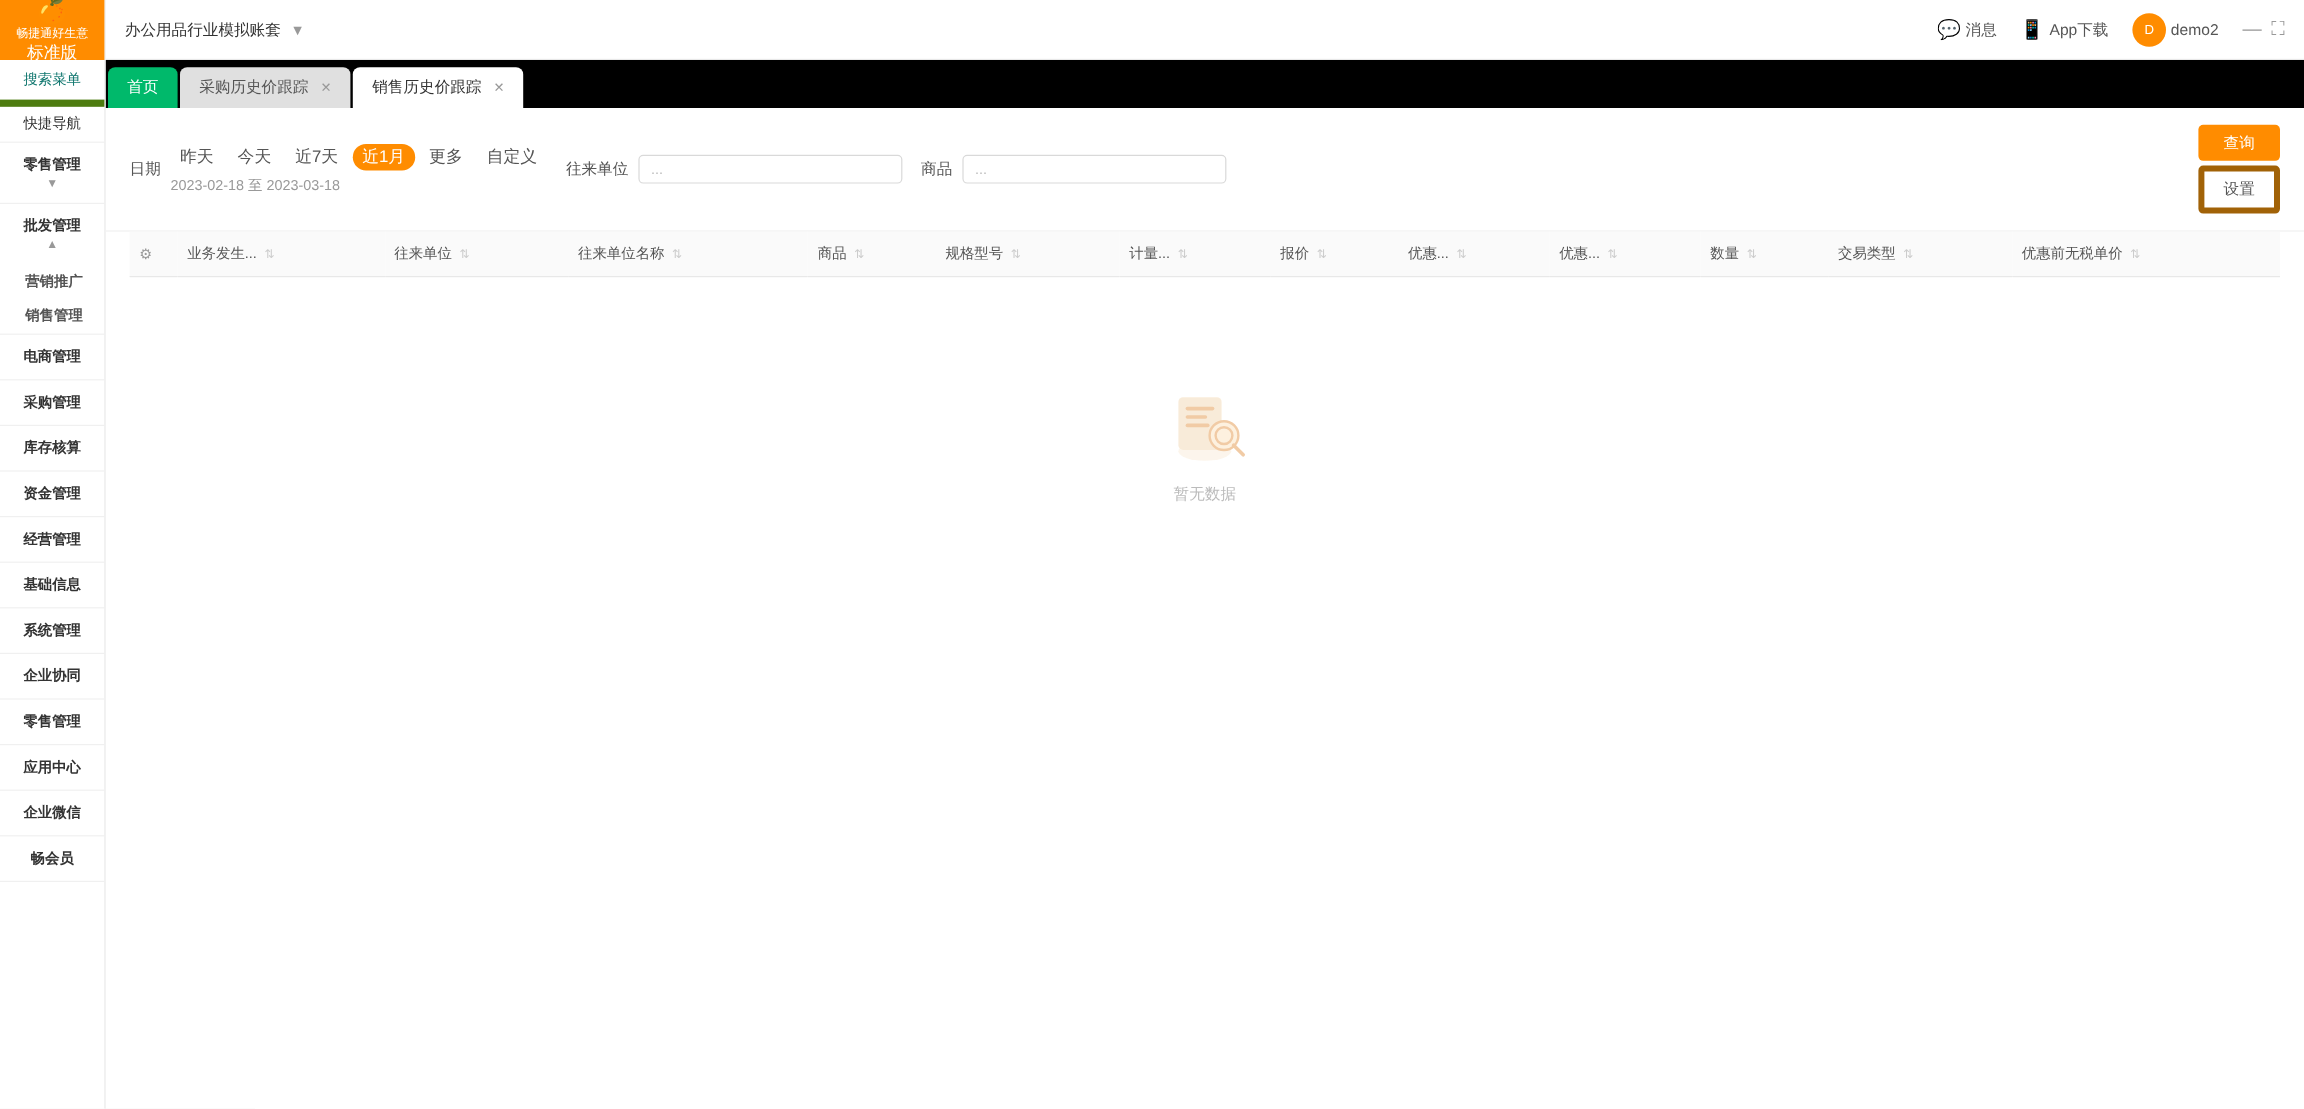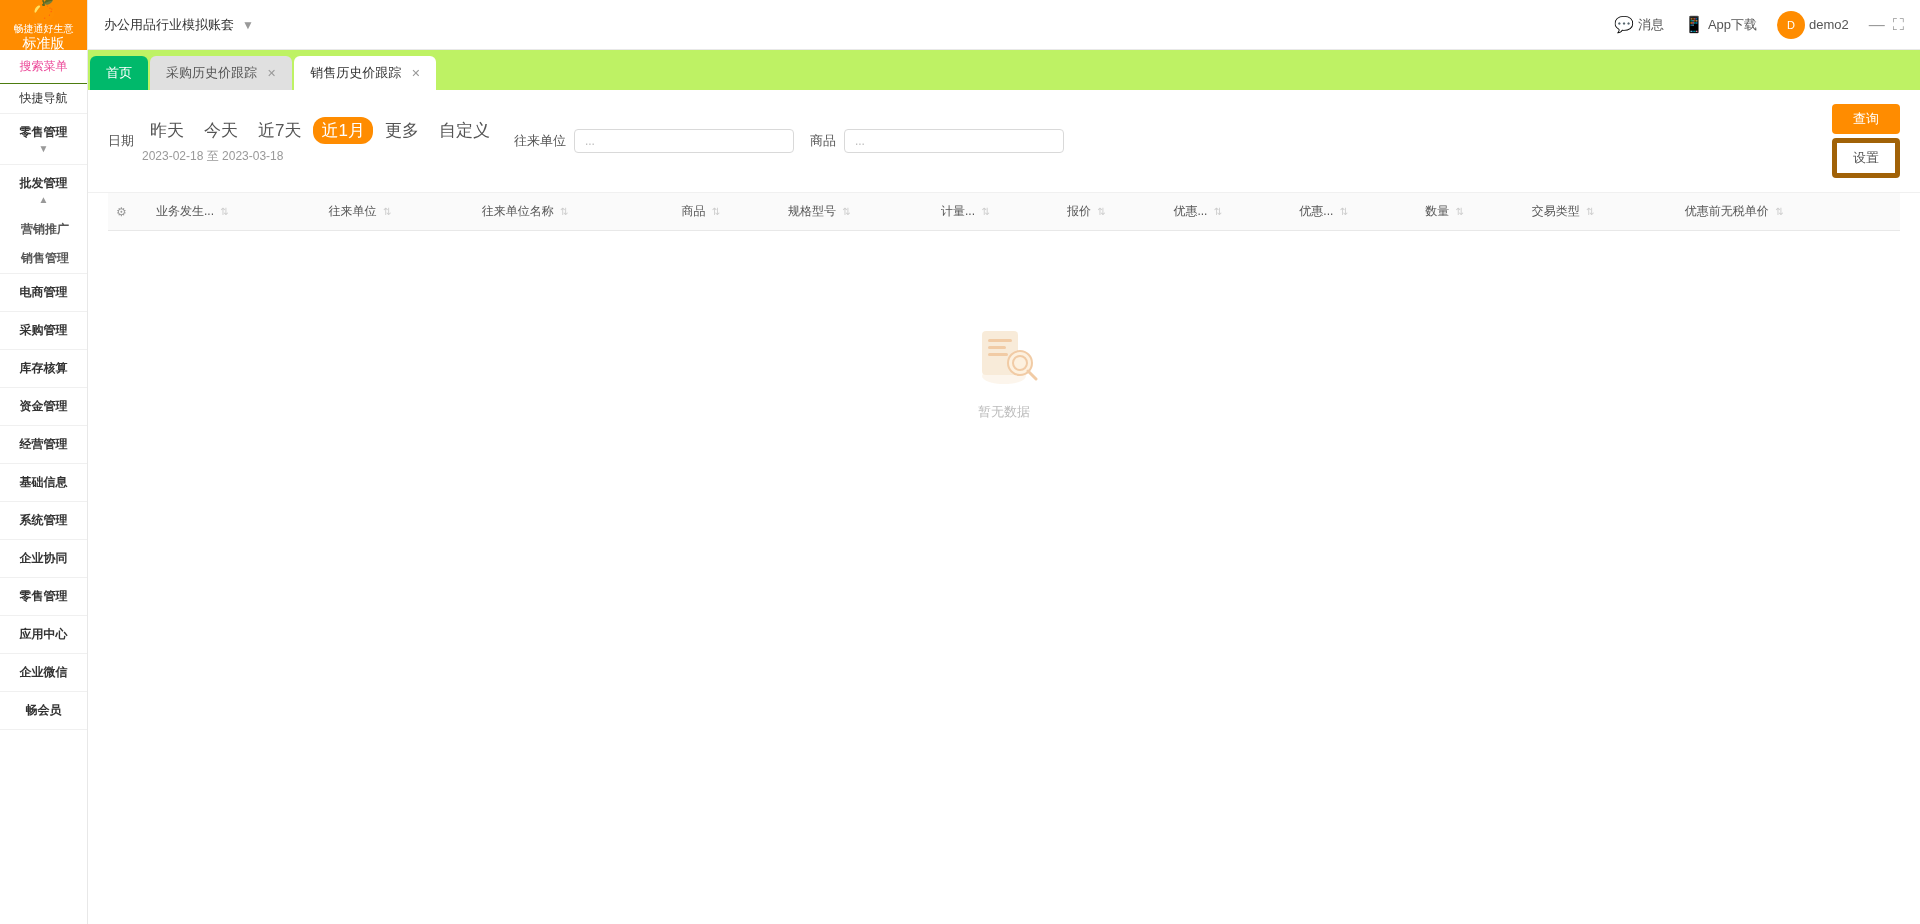--- a/index.html
+++ b/index.html
@@ -2,62 +2,62 @@
 <html><head>
   <meta charset="utf-8">
   <style>
     * { margin: 0; padding: 0; box-sizing: border-box; }
     body { font-family: 'Microsoft YaHei', sans-serif; font-size: 13px; background: #f5f5f5; display: flex; height: 924px; overflow: hidden; }
 
     
     .sidebar { width: 88px; background: #fff; display: flex; flex-direction: column; border-right: 1px solid #e8e8e8; height: 100%; flex-shrink: 0; }
     .sidebar-logo { background: #ff8c00; height: 50px; display: flex; align-items: center; justify-content: center; flex-direction: column; color: #fff; font-size: 11px; padding: 5px; }
     .sidebar-logo-icon { font-size: 20px; }
-    .sidebar-search { padding: 8px 6px; font-size: 12px; color: #ec4899; text-align: center; cursor: pointer; border-bottom: 1px solid #4d7c0f; }
+    .sidebar-search { padding: 8px 6px; font-size: 12px; color: #0f766e; text-align: center; cursor: pointer; border-bottom: 6px solid #4d7c0f; }
     .sidebar-nav { padding: 6px 6px; font-size: 12px; color: #333; text-align: center; cursor: pointer; border-bottom: 1px solid #f0f0f0; }
     .sidebar-item { padding: 10px 6px; font-size: 12px; color: #333; text-align: center; cursor: pointer; display: flex; flex-direction: column; align-items: center; gap: 2px; }
     .sidebar-item .arrow { font-size: 10px; color: #999; }
     .sidebar-group { border-bottom: 1px solid #f0f0f0; font-weight: bold; }
     .sidebar-sub { padding: 6px 18px; font-size: 12px; color: #555; text-align: right; cursor: pointer; }
 
     
     .main { flex: 1; display: flex; flex-direction: column; height: 100%; overflow: hidden; }
 
     
     .topbar { height: 50px; background: #fff; border-bottom: 1px solid #e8e8e8; display: flex; align-items: center; padding: 0 16px; justify-content: space-between; flex-shrink: 0; }
     .topbar-left { display: flex; align-items: center; gap: 8px; }
     .topbar-title { font-size: 13px; color: #333; }
     .topbar-dropdown { color: #999; font-size: 12px; cursor: pointer; }
     .topbar-right { display: flex; align-items: center; gap: 20px; color: #555; font-size: 13px; }
     .topbar-right-item { display: flex; align-items: center; gap: 4px; cursor: pointer; }
     .avatar { width: 28px; height: 28px; border-radius: 50%; background: #ff8c00; display: flex; align-items: center; justify-content: center; color: #fff; font-size: 11px; }
 
     
-    .tabbar { height: 40px; background: #bef264; display: flex; align-items: flex-end; flex-shrink: 0; }
+    .tabbar { height: 40px; background: #000000; display: flex; align-items: flex-end; flex-shrink: 0; }
     .tab { height: 34px; padding: 0 16px; display: flex; align-items: center; gap: 6px; font-size: 13px; cursor: pointer; border-radius: 6px 6px 0 0; background: #e0e0e0; color: #555; margin-left: 2px; }
     .tab.active { background: #fff; color: #333; }
     .tab-close { font-size: 11px; color: #999; cursor: pointer; margin-left: 4px; }
     .tab-home { background: #00b96b; color: #fff; }
 
     
     .content { flex: 1; background: #fff; overflow: auto; }
     .page-header { padding: 16px 20px 12px; display: flex; align-items: center; justify-content: space-between; border-bottom: 1px solid #f0f0f0; }
     .page-title { font-size: 18px; font-weight: 600; color: #222; }
     .page-actions { display: flex; align-items: center; gap: 12px; color: #555; font-size: 13px; }
     .page-action { display: flex; align-items: center; gap: 4px; cursor: pointer; }
     .only-last { display: flex; align-items: center; gap: 4px; font-size: 13px; color: #333; }
     .checkbox-checked { width: 16px; height: 16px; background: #00b96b; border-radius: 3px; display: flex; align-items: center; justify-content: center; color: #fff; font-size: 11px; cursor: pointer; }
 
     
     .filter-area { padding: 14px 20px; border-bottom: 1px solid #f0f0f0; }
     .filter-row { display: flex; align-items: center; gap: 16px; flex-wrap: wrap; }
     .filter-item { display: flex; align-items: center; gap: 8px; }
     .filter-label { color: #555; font-size: 13px; white-space: nowrap; }
     .date-pills { display: flex; align-items: center; gap: 4px; }
-    .pill { padding: 2px 8px; border-radius: 12px; font-size: 17px; cursor: pointer; color: #555; }
+    .pill { padding: 2px 8px; border-radius: 12px; font-size: 14px; cursor: pointer; color: #555; }
     .pill.active { background: #ff8c00; color: #fff; }
     .date-range { font-size: 12px; color: #999; margin-top: 4px; }
     .filter-input { border: 1px solid #d9d9d9; border-radius: 4px; padding: 4px 10px; font-size: 13px; width: 220px; color: #333; display: flex; align-items: center; justify-content: space-between; cursor: pointer; }
     .filter-input span { color: #bbb; font-size: 12px; }
     .query-btn { background: #ff8c00; color: #fff; border: none; border-radius: 4px; padding: 6px 18px; font-size: 13px; cursor: pointer; }
     .settings-btn { background: #fff; border: 5px solid #a16207; border-radius: 4px; padding: 6px 16px; font-size: 13px; cursor: pointer; color: #555; font-family: Liberation Serif, serif; }
     .filter-col { display: flex; flex-direction: column; gap: 0; }
 
     
     .table-wrap { padding: 0 20px; }

